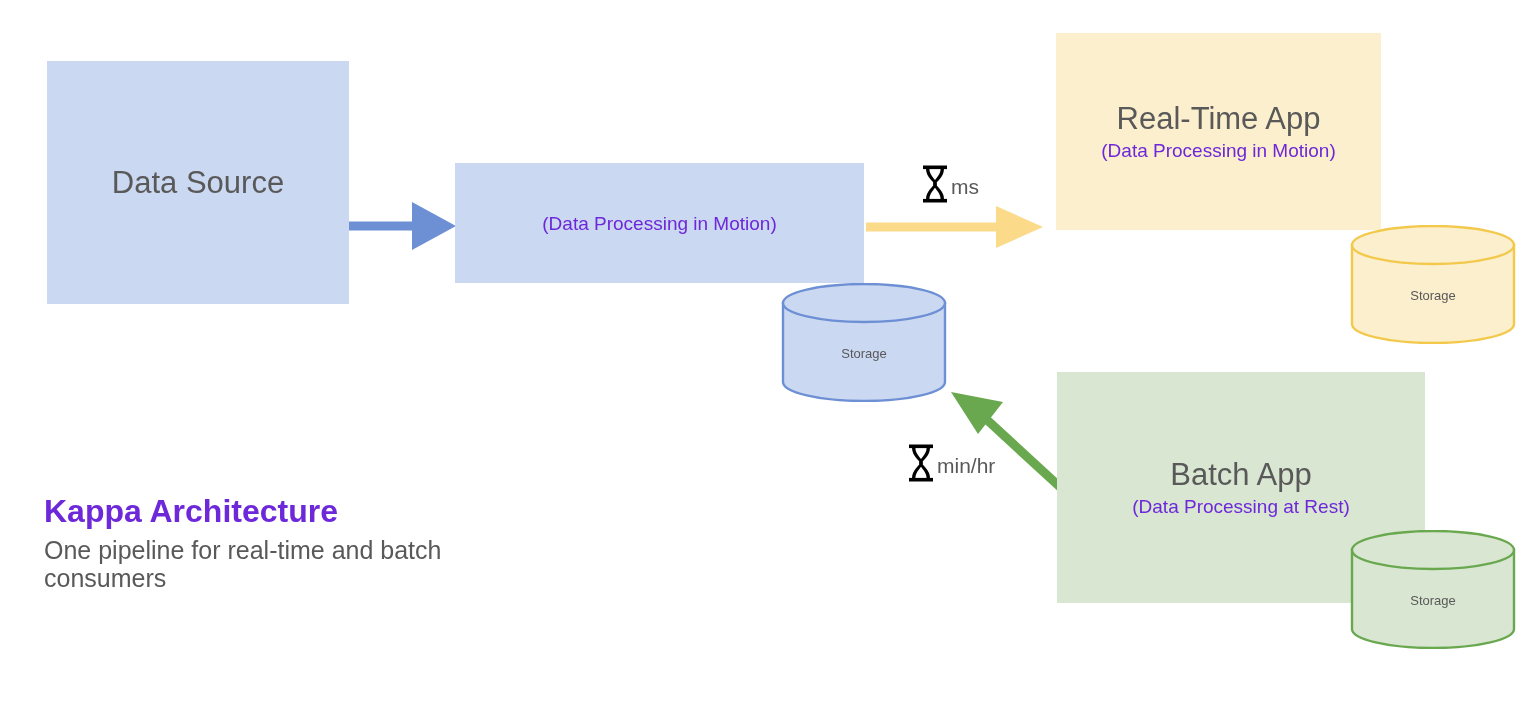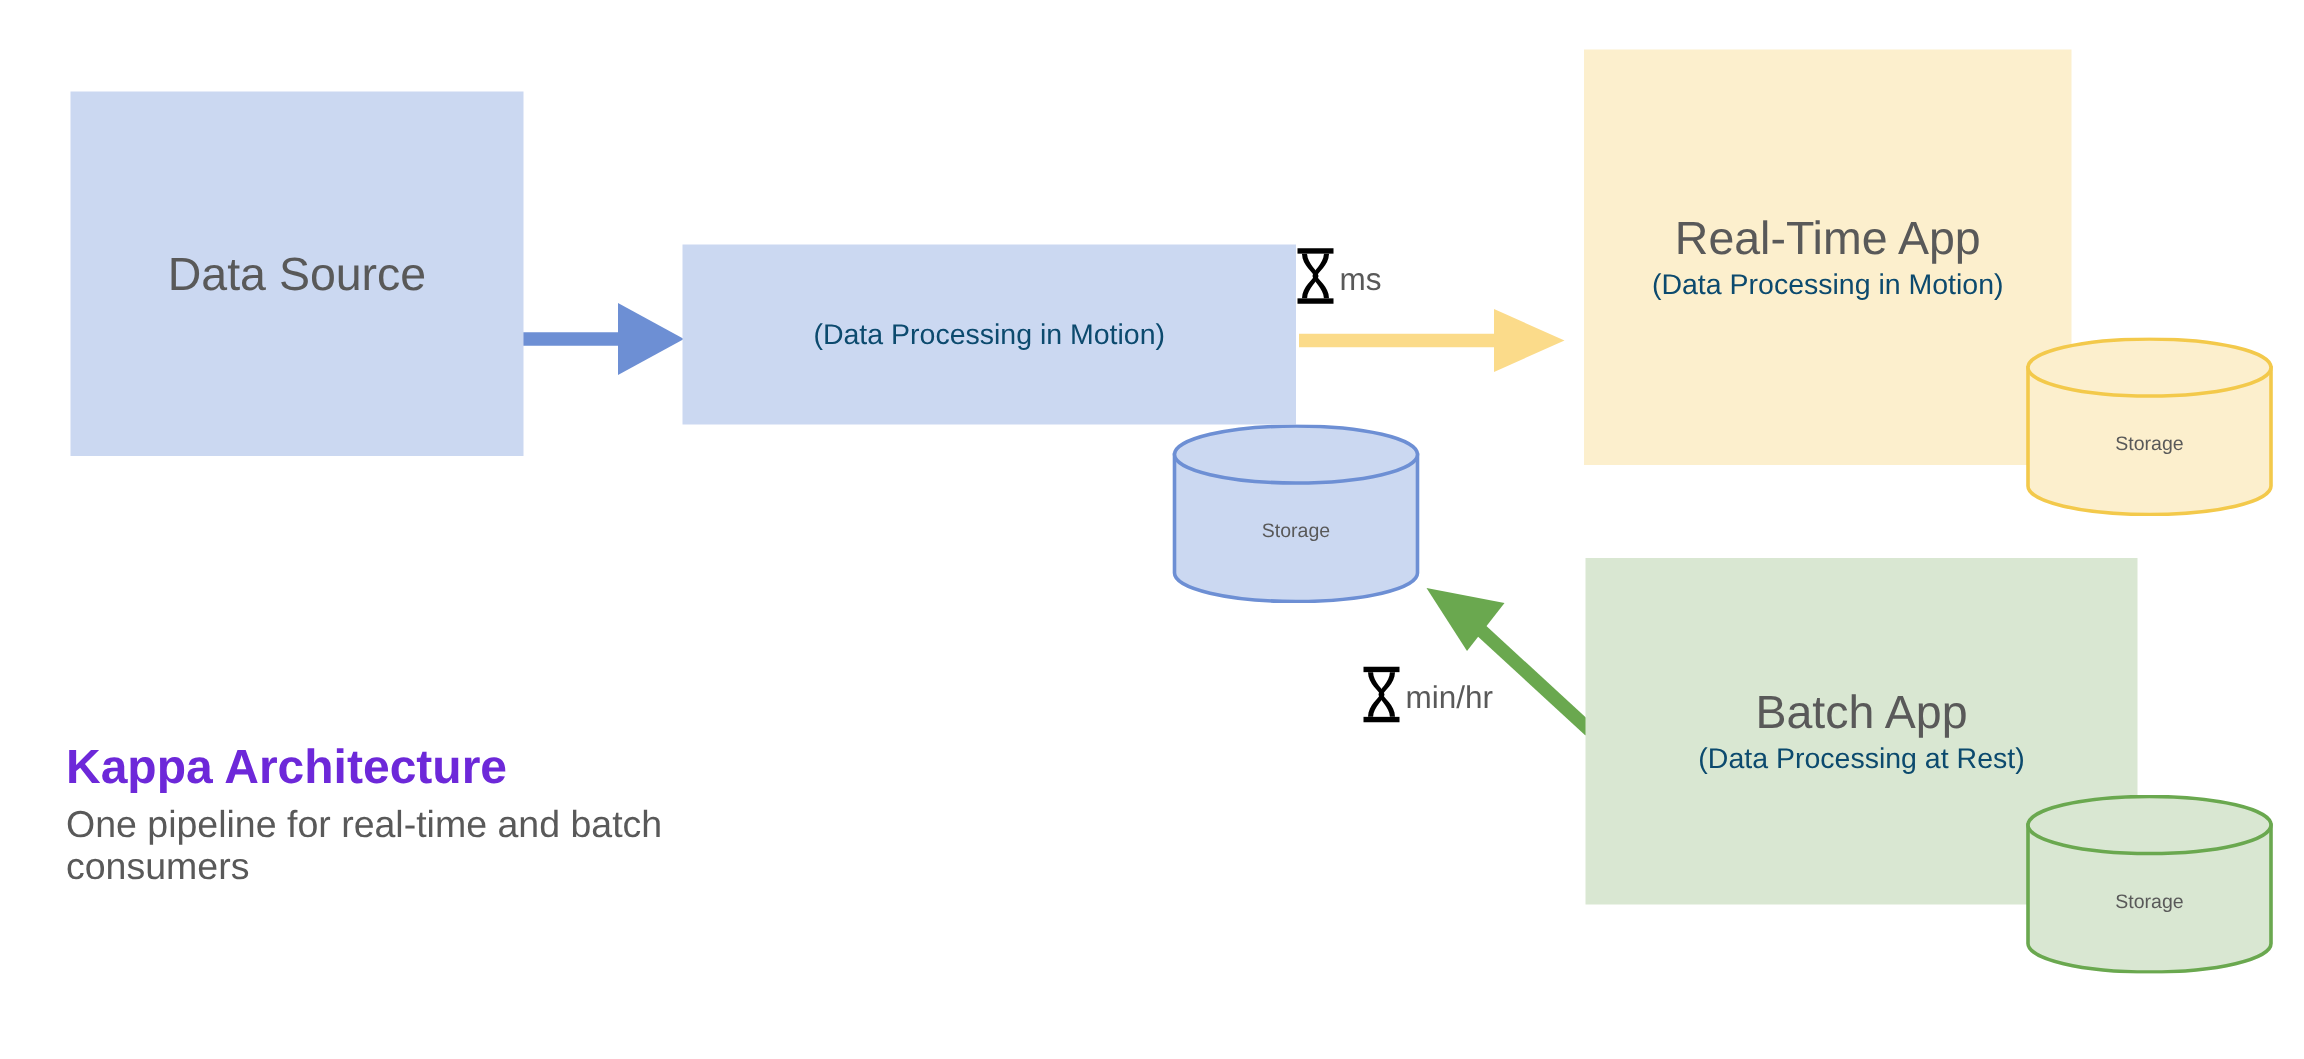--- a/index.html
+++ b/index.html
@@ -32,21 +32,21 @@
     font-size: 31px;
     line-height: 38px;
     font-weight: 400;
     color: #595959;
     white-space: nowrap;
   }
   .box .subtitle {
     font-size: 19px;
     line-height: 25px;
     font-weight: 400;
-    color: #0c4a6e;
+    color: #6d28d9;
     padding: 0 14px;
   }
   .box.narrow .subtitle {
     padding: 0 34px;
   }
 
   
   #box-data-source { background: #cbd8f1; }
   #box-realtime-layer { background: #cbd8f1; }
   #box-realtime-app { background: #fcefcd; }
@@ -146,21 +146,21 @@
   </svg>
 
   <div class="box" id="box-data-source" style="left:26px; top:61px; width:302px; height:243px;margin-left:21px;">
     <div class="title">Data Source</div>
   </div>
 
   <div class="box" id="box-realtime-layer" style="left:455px; top:163px; width:409px; height:120px;">
     <div class="subtitle">(Data Processing in Motion)</div>
   </div>
 
-  <div class="box narrow" id="box-realtime-app" style="left:1056px; top:33px; width:325px; height:277px;">
+  <div class="box narrow" id="box-realtime-app" style="left:1056px; top:33px; width:325px; height:197px;">
     <div class="title">Real-Time App</div>
     <div class="subtitle">(Data Processing in Motion)</div>
   </div>
 
   <div class="box narrow" id="box-batch-app" style="left:1057px; top:372px; width:368px; height:231px;">
     <div class="title">Batch App</div>
     <div class="subtitle">(Data Processing at Rest)</div>
   </div>
 
   <div class="cylinder" id="cyl-realtime-layer" style="left:781px; top:283px; width:166px; height:119px;">
@@ -180,21 +180,21 @@
   </div>
 
   <div class="cylinder" id="cyl-batch-app" style="left:1350px; top:530px; width:166px; height:119px;">
     <svg width="166" height="119" viewBox="0 0 166 119">
       <path d="M2,20 L2,99 A81,19 0 0 0 164,99 L164,20 Z" fill="#d9e7d2" stroke="#6aa84f" stroke-width="2.4"></path>
       <ellipse cx="83" cy="20" rx="81" ry="19" fill="#d9e7d2" stroke="#6aa84f" stroke-width="2.4"></ellipse>
     </svg>
     <div class="cyl-label" style="top:60px;">Storage</div>
   </div>
 
-  <div class="latency" id="latency-realtime" style="left:864px; top:164px;">
+  <div class="latency" id="latency-realtime" style="left:922px; top:164px;">
     <span class="hourglass">
       <svg width="26" height="40" viewBox="0 0 26 40">
         <rect x="1" y="1.5" width="24" height="3.6" fill="#000000"></rect>
         <rect x="1" y="34.9" width="24" height="3.6" fill="#000000"></rect>
         <path d="M4,5.1 C4,13 12,18 12,20 C12,22 4,27 4,34.9 L7.4,34.9 C7.4,28.4 15,23 15,20 C15,17 7.4,11.6 7.4,5.1 Z" fill="#000000"></path>
         <path d="M22,5.1 C22,13 14,18 14,20 C14,22 22,27 22,34.9 L18.6,34.9 C18.6,28.4 11,23 11,20 C11,17 18.6,11.6 18.6,5.1 Z" fill="#000000"></path>
       </svg>
     </span>
     <span class="lat-text">ms</span>
   </div>

